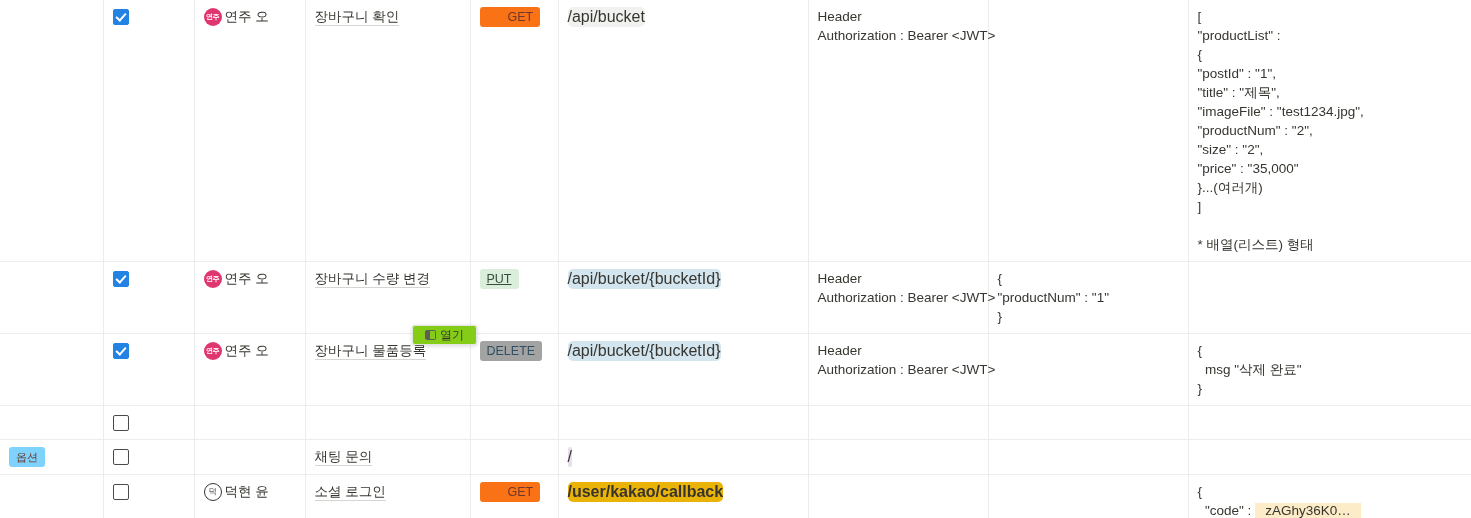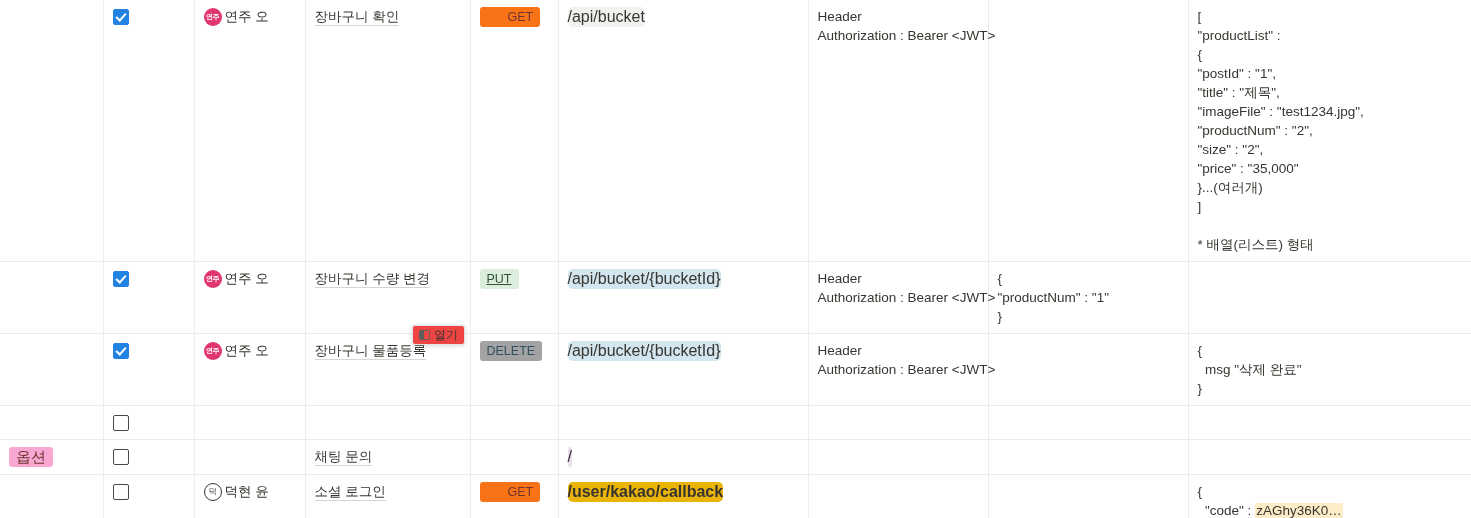--- a/index.html
+++ b/index.html
@@ -47,23 +47,23 @@
   .c-name  { width: 165px; }
   .c-meth  { width: 88px;  }
   .c-path  { width: 250px; }
   .c-hdr   { width: 180px; }
   .c-req   { width: 200px; }
   .c-res   { width: 283px; }
 
   
   .opt-tag {
     display: inline-block;
-    background: #f9a8d4;
+    background: #7dd3fc;
     color: #6e3630;
-    font-size: 15px;
+    font-size: 11px;
     line-height: 16px;
     padding: 2px 7px 2px 7px;
     border-radius: 3px;
     white-space: nowrap;
   }
 
   
   .cb {
     display: inline-block;
     width: 16px;
@@ -145,34 +145,34 @@
   }
   .pill.gray   { background: #f1f1ef; color: #37352f; }
   .pill.blue   { background: #d3e5ef; color: #37352f; text-align: center; }
   .pill.purple { background: #e8deee; color: #37352f; }
   .pill.orange { background: #eab308; color: #37352f; font-weight: bold; }
 
   .code-line { white-space: pre; }
   .hl-yellow {
     background: #fdecc8;
     border-bottom: 1px solid #ec4899;
-    padding: 0 1px;
+    padding: 0 10px;
   }
 
   
   .open-btn {
     position: absolute;
     left: 412px;
     top: 325px;
     display: flex;
     align-items: center;
     gap: 4px;
     height: 20px;
-    padding: 0 6px;
-    background: #ef4444;
+    padding: 0 12px;
+    background: #84cc16;
     border: 1px solid #e4e4e2;
     border-radius: 3px;
     box-shadow: 0 1px 4px rgba(15,15,15,0.16);
     font-size: 12px;
     line-height: 18px;
     color: #37352f;
     white-space: nowrap;
     z-index: 40;
   }
   .open-btn .glyph {

